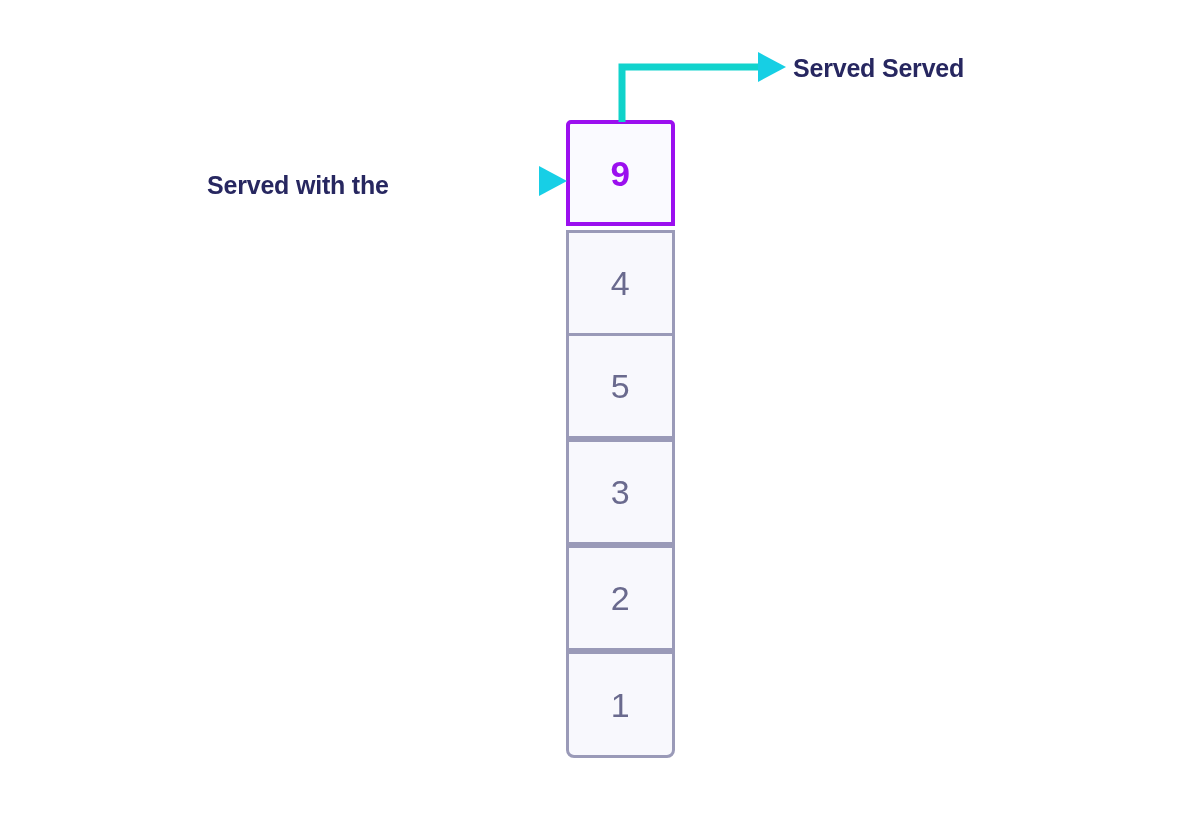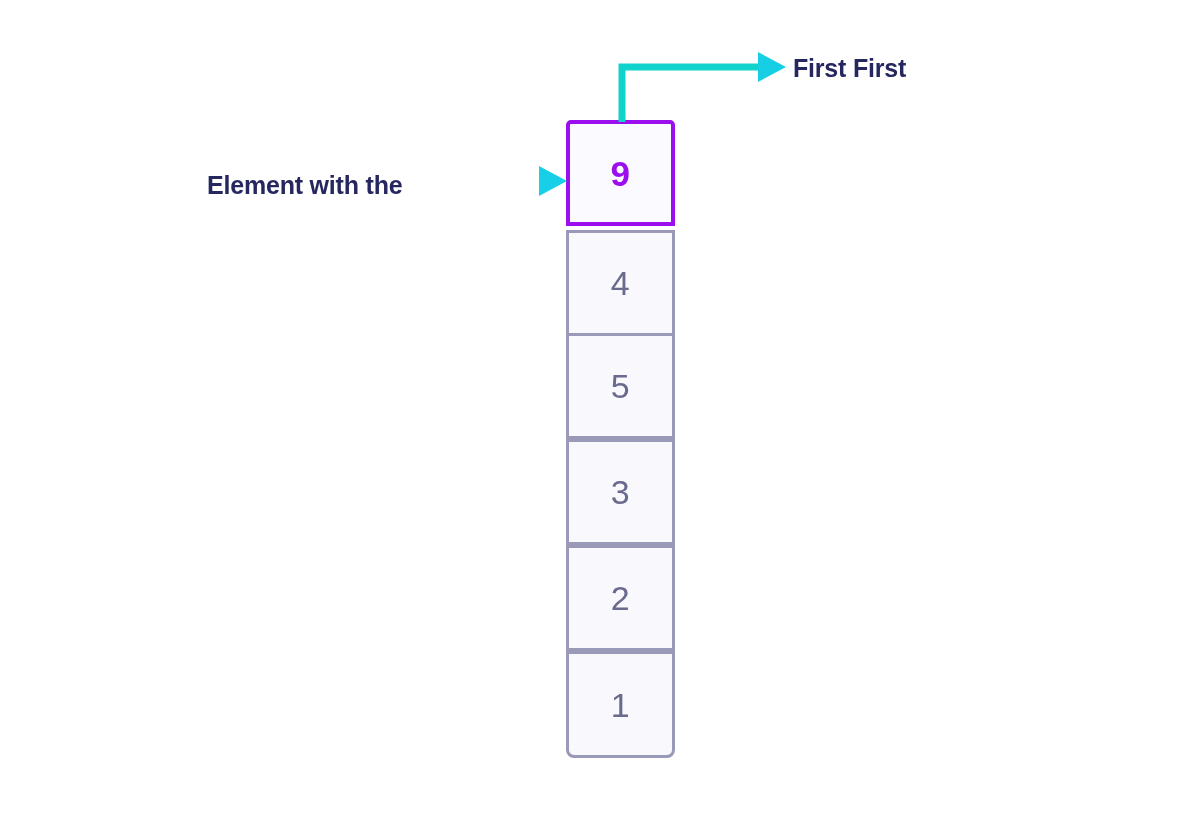--- a/index.html
+++ b/index.html
@@ -132,24 +132,24 @@
       <span class="cell-value">2</span>
     </div>
 
     <div class="queue-cell is-bottom" style="top:531px; height:107px;">
       <span class="cell-value">1</span>
     </div>
 
   </div>
 
   <div class="diagram-label" id="label-priority">
-    <div>Element with the</div>
+    <div>Served with the</div>
   </div>
 
-  <div class="diagram-label" id="label-served">First First</div>
+  <div class="diagram-label" id="label-served">Served Served</div>
 
   <svg id="arrow-layer" viewBox="0 0 1200 815" width="1200" height="815">
     <defs>
       <linearGradient id="tealGradH" x1="0" y1="0" x2="1" y2="0">
         <stop offset="0%" stop-color="#0fd2c8"></stop>
         <stop offset="100%" stop-color="#19cff0"></stop>
       </linearGradient>
       <linearGradient id="tealGradV" x1="0" y1="1" x2="0" y2="0">
         <stop offset="0%" stop-color="#0fd2c8"></stop>
         <stop offset="100%" stop-color="#11d3cd"></stop>

